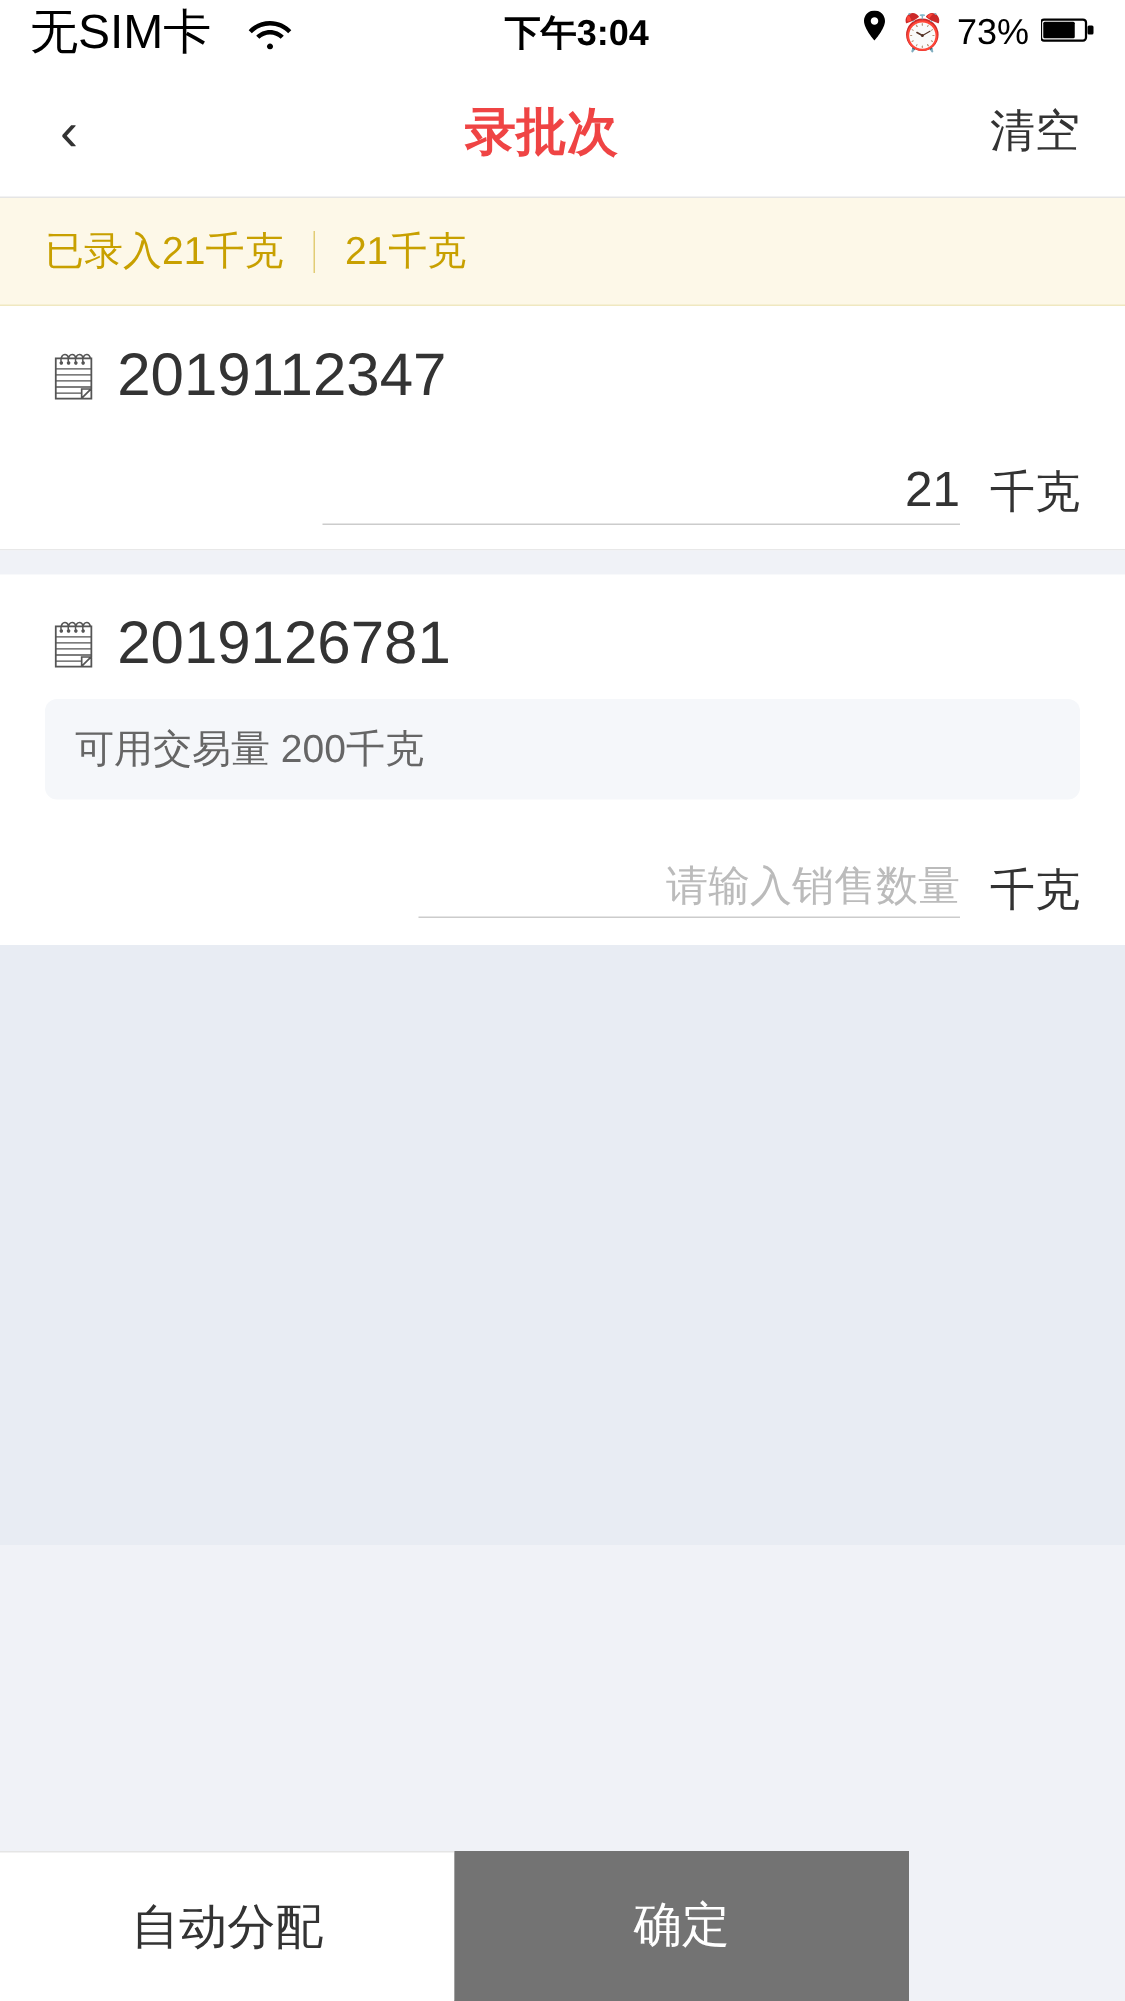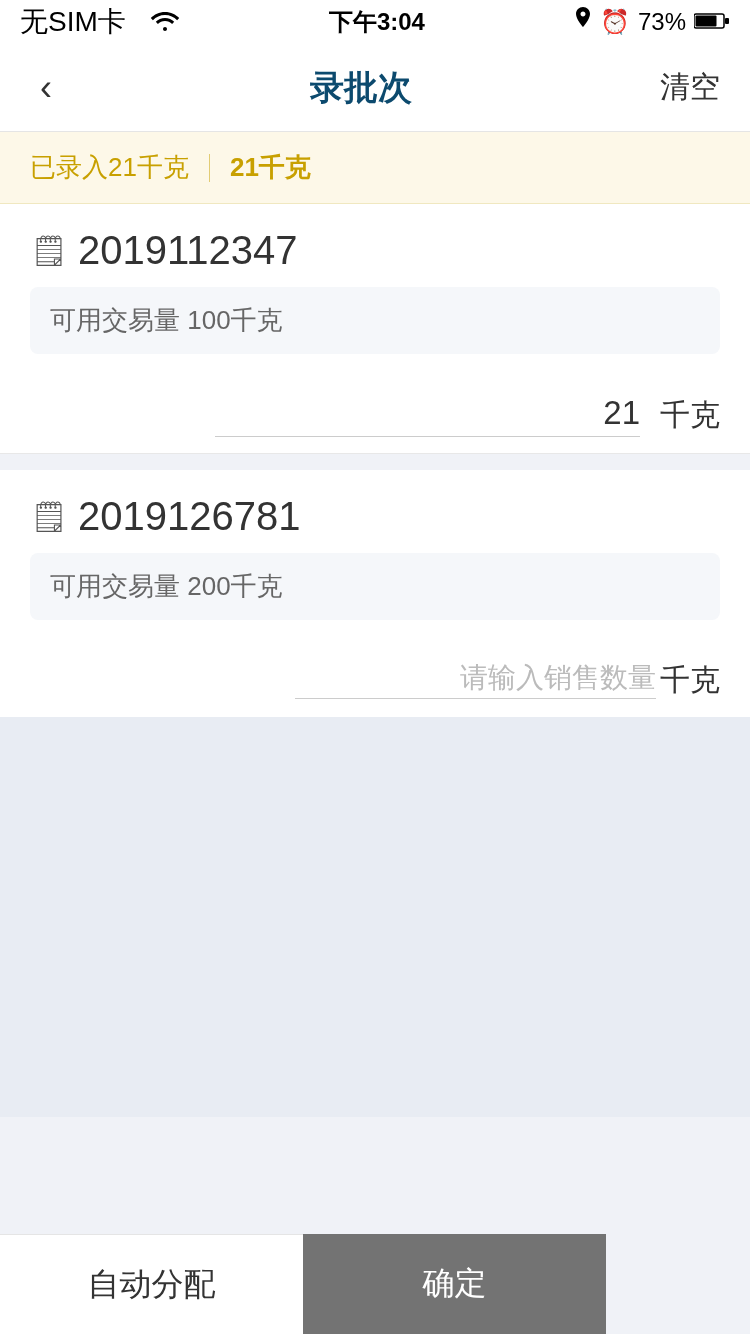--- a/index.html
+++ b/index.html
@@ -21,21 +21,21 @@
       align-items: center;
       justify-content: space-between;
       padding: 0 20px;
       font-size: 26px;
       font-weight: 500;
     }
     .status-left {
       display: flex;
       align-items: center;
       gap: 24px;
-      font-size: 28px;
+      font-size: 32px;
       color: #000;
     }
     .status-center {
       font-size: 24px;
       font-weight: 600;
       color: #000;
     }
     .status-right {
       display: flex;
       align-items: center;
@@ -57,21 +57,21 @@
     }
     .nav-back {
       font-size: 36px;
       color: #333;
       cursor: pointer;
       padding: 10px;
     }
     .nav-title {
       font-size: 34px;
       font-weight: 600;
-      color: #0c4a6e;
+      color: #ef4444;
     }
     .nav-clear {
       font-size: 30px;
       color: #333;
       cursor: pointer;
     }
 
     
     .info-banner {
       background: #fdf8e8;
@@ -87,21 +87,20 @@
     }
     .info-divider {
       width: 1px;
       height: 28px;
       background: #c8a000;
       opacity: 0.5;
     }
     .info-value {
       font-size: 26px;
       color: #c8a000;
-      font-weight: bold;
     }
 
     
     .batch-card {
       background: #fff;
       margin-bottom: 0;
     }
     .batch-card-inner {
       padding: 24px 30px 0 30px;
     }
@@ -205,21 +204,21 @@
       background: #f0f2f7;
     }
 
     
     .qty-row-placeholder {
       display: flex;
       align-items: center;
       justify-content: flex-end;
       padding: 20px 30px 16px 30px;
       background: #fff;
-      gap: 4px;
+      gap: 20px;
     }
     .qty-unit2 {
       font-size: 30px;
       color: #333;
     }
     .input-underline-wrap {
       flex: 1;
       display: flex;
       justify-content: flex-end;
       align-items: center;
@@ -332,23 +331,20 @@
       <div class="info-divider"></div>
       <span class="info-value">21千克</span>
     </div>
 
     <div class="batch-card">
       <div class="batch-card-inner">
         <div class="batch-header">
           <span class="batch-doc-icon">🗒</span>
           <span class="batch-number">2019112347</span>
         </div>
-        <div class="avail-box">
-          <span>可用交易量 100千克</span>
-        </div>
       </div>
       <div class="qty-row">
         <div class="qty-input-wrapper">
           <input class="qty-input" type="text" value="21" style="">
         </div>
         <span class="qty-unit">千克</span>
       </div>
     </div>
 
     <div class="section-divider"></div>

